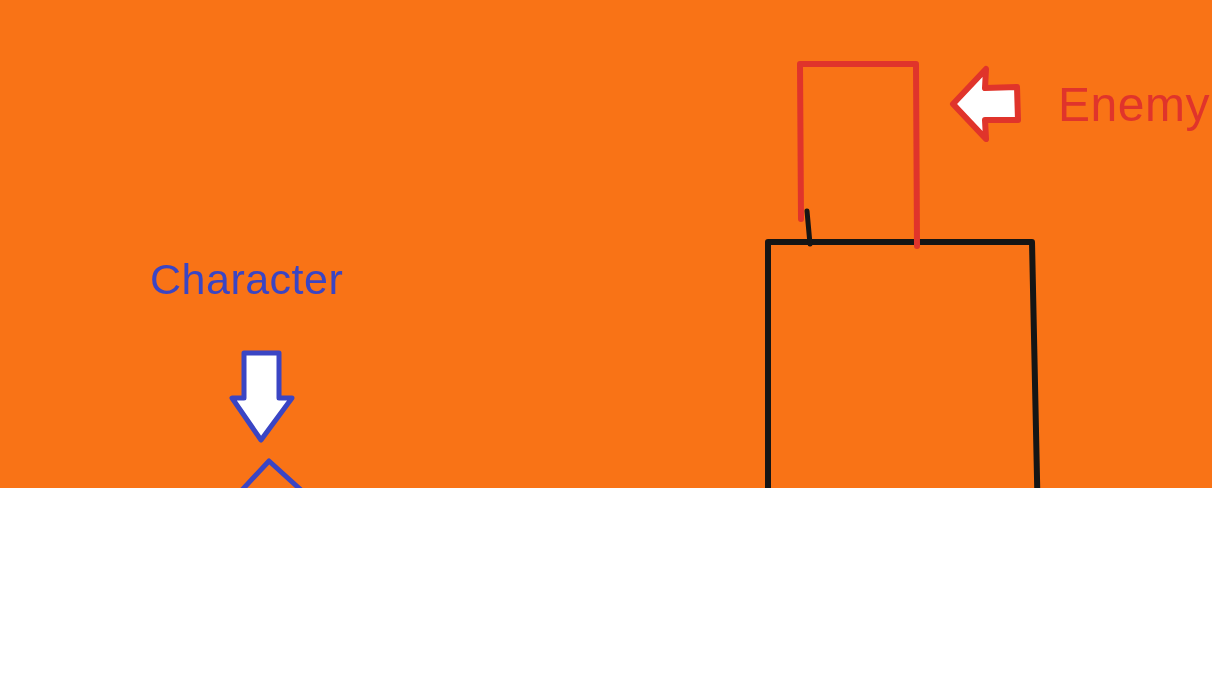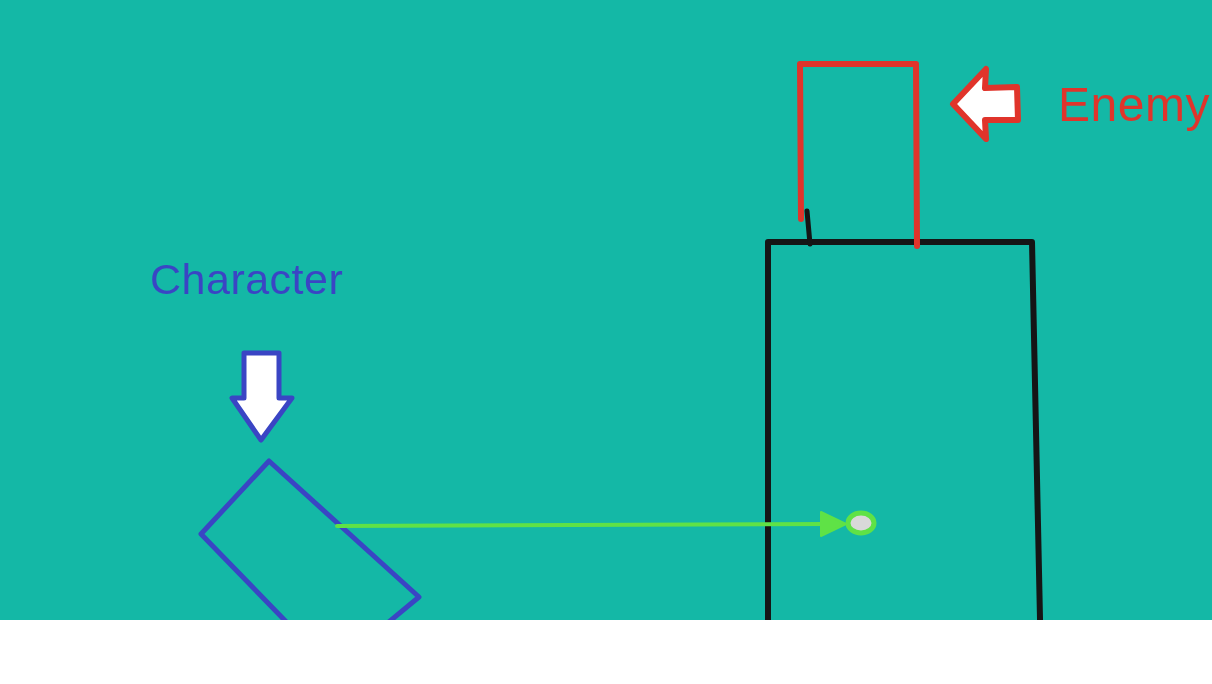--- a/index.html
+++ b/index.html
@@ -3,22 +3,22 @@
 <meta charset="utf-8">
 <style>
   html, body {
     margin: 0;
     padding: 0;
     background: #ffffff;
   }
   .canvas {
     position: relative;
     width: 1212px;
-    height: 620px;
-    background: #14b8a6;
+    height: 488px;
+    background: #f97316;
     overflow: hidden;
     font-family: "Liberation Sans", sans-serif;
   }
   svg {
     display: block;
   }
   text {
     font-family: "Liberation Sans", sans-serif;
   }
   .label-enemy {

